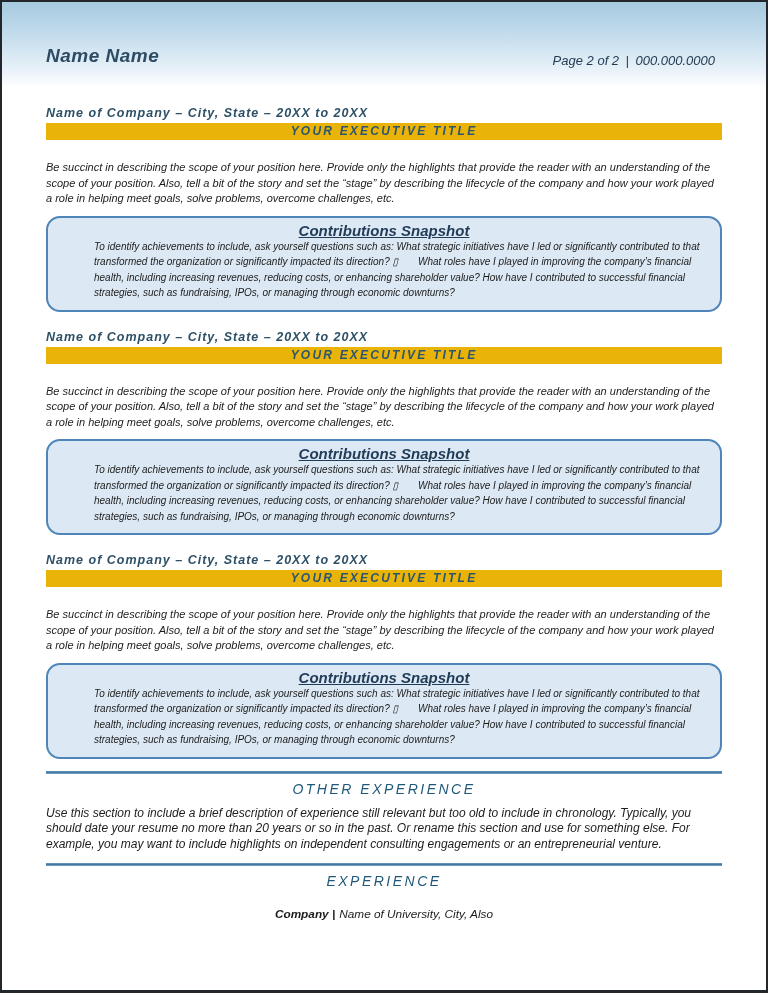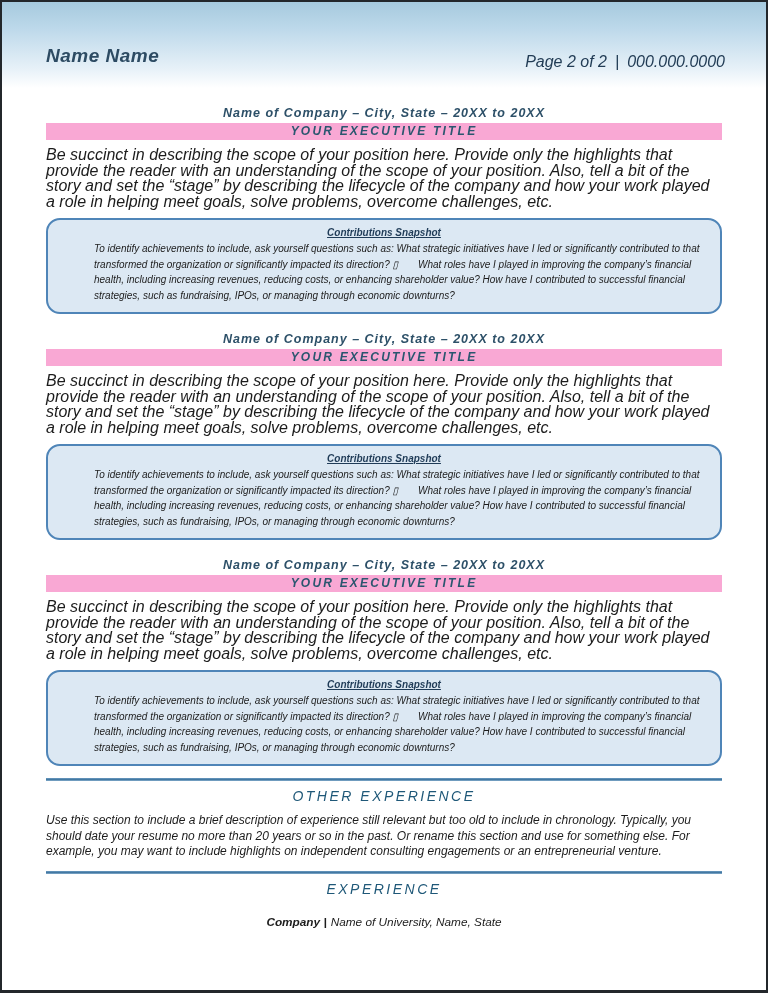--- a/index.html
+++ b/index.html
@@ -22,54 +22,54 @@
     position: relative;
     height: 86px;
     background: linear-gradient(180deg, #a6cade 0%, #bcd8ea 30%, #e7f1f8 78%, #ffffff 100%);
   }
   .candidate-name {
     position: absolute; left: 44px; top: 43px;
     font-size: 19px; font-weight: 600; letter-spacing: 0.5px;
     color: #2d4b63;
   }
   .page-info {
-    position: absolute; right: 41px; top: 51px;
-    font-size: 16px; color: #223c55;
+    position: absolute; right: 51px; top: 51px;
+    font-size: 13px; color: #223c55;
   }
   .content { margin: 0 44px; }
   .company-heading {
     margin-top: 17px;
-    text-align: center;
+    text-align: left;
     font-size: 12.5px; font-weight: bold; letter-spacing: 1px;
     color: #2d5068;
     line-height: 16px;
   }
   .title-bar {
     margin-top: 2px;
-    background: #f9a8d4;
+    background: #eab308;
     height: 17px; line-height: 17px;
     text-align: center;
     font-size: 12px; font-weight: bold; letter-spacing: 2.2px;
     color: #2b566f;
   }
   .summary {
-    margin-top: 7px;
-    font-size: 16px; line-height: 15.5px;
+    margin-top: 20px;
+    font-size: 11px; line-height: 15.5px;
     color: #1c1c1c;
   }
   .snapshot-box {
     margin-top: 9px;
     border: 2px solid #4f85b8;
     border-radius: 14px;
     background: #dce8f3;
     padding: 5px 18px 9px 46px;
   }
   .snapshot-title {
     text-align: center;
-    font-size: 10px; font-weight: bold;
+    font-size: 15px; font-weight: bold;
     text-decoration: underline;
     color: #1f3b57;
     line-height: 16px;
     margin-right: 28px;
   }
   .snapshot-body {
     font-size: 10px; line-height: 15.5px;
     color: #1c1c1c;
   }
   .divider {
@@ -143,18 +143,18 @@
     <div>
       <div class="divider"></div>
       <div class="section-heading">OTHER EXPERIENCE</div>
       <p class="other-body">Use this section to include a brief description of experience still relevant but too old to include in chronology. Typically, you should date your resume no more than 20 years or so in the past. Or rename this section and use for something else. For example, you may want to include highlights on independent consulting engagements or an entrepreneurial venture.</p>
     </div>
 
     <div>
       <div class="divider edu"></div>
       <div class="section-heading">EXPERIENCE</div>
       <p class="degree-line">
-        <span class="degree-label">Company |</span><span>Name of University, Name, State</span>
+        <span class="degree-label">Company |</span><span>Name of University, City, Also</span>
       </p>
     </div>
 
   </div>
 </div>
 
 </body></html>

